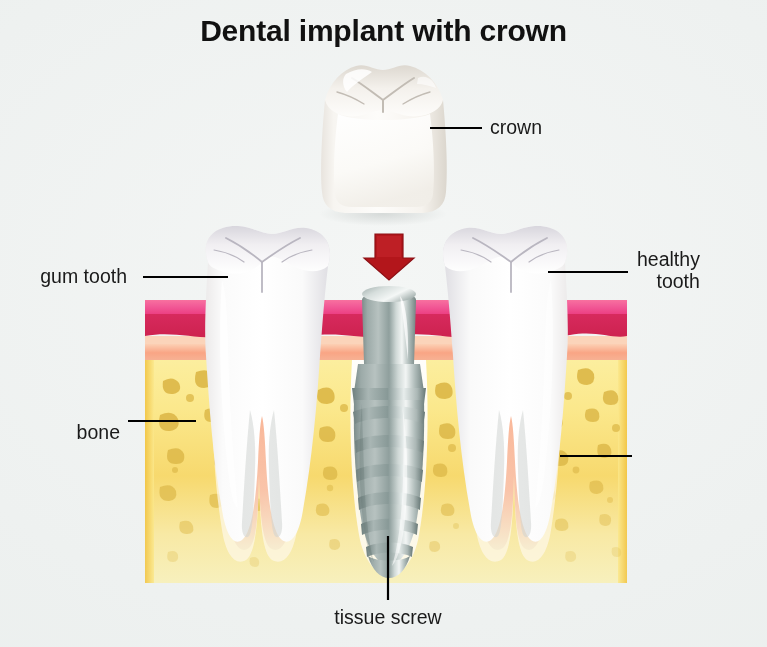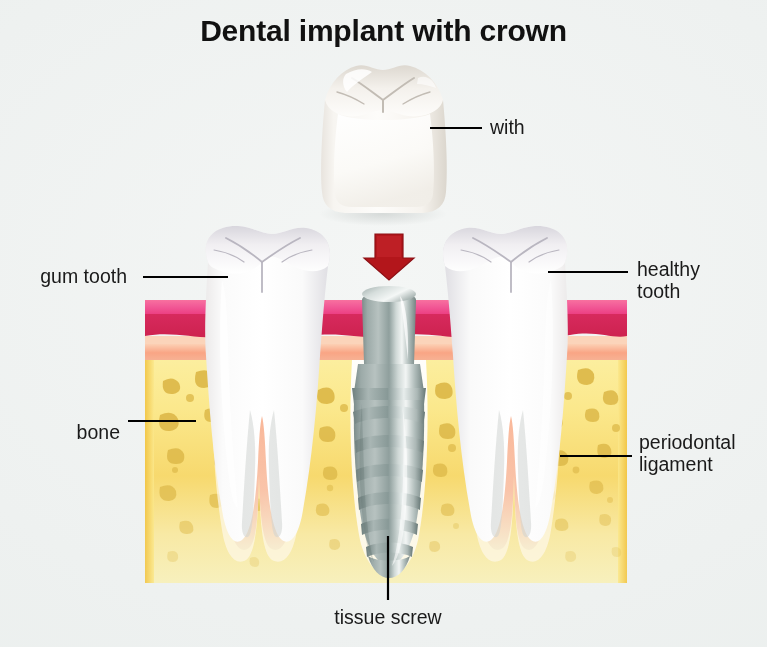--- a/index.html
+++ b/index.html
@@ -477,27 +477,25 @@
     <g stroke="#000000" stroke-width="2.2" fill="none">
       <line x1="430" y1="128" x2="482" y2="128"></line>
       <line x1="143" y1="277" x2="228" y2="277"></line>
       <line x1="548" y1="272" x2="628" y2="272"></line>
       <line x1="128" y1="421" x2="196" y2="421"></line>
       <line x1="560" y1="456" x2="632" y2="456"></line>
       <line x1="388" y1="536" x2="388" y2="600"></line>
     </g>
   </svg>
 
-  <div class="label label-right" style="left:490px; top:117px;">with</div>
+  <div class="label label-right" style="left:490px; top:117px;">crown</div>
 
   <div class="label label-left" style="left:14px; top:266px; width:113px;">gum tooth</div>
 
-  <div class="label label-right" style="left:637px; top:259px;">healthy
+  <div class="label label-right" style="left:637px; top:249px;text-align:right;">healthy
 tooth</div>
 
   <div class="label label-left" style="left:20px; top:422px; width:100px;">bone</div>
 
-  <div class="label label-right" style="left:639px; top:432px;">periodontal
-ligament</div>
 
   <div class="label label-center" style="left:288px; top:607px; width:200px;">tissue screw</div>
 
 </div>
 
 </body></html>

